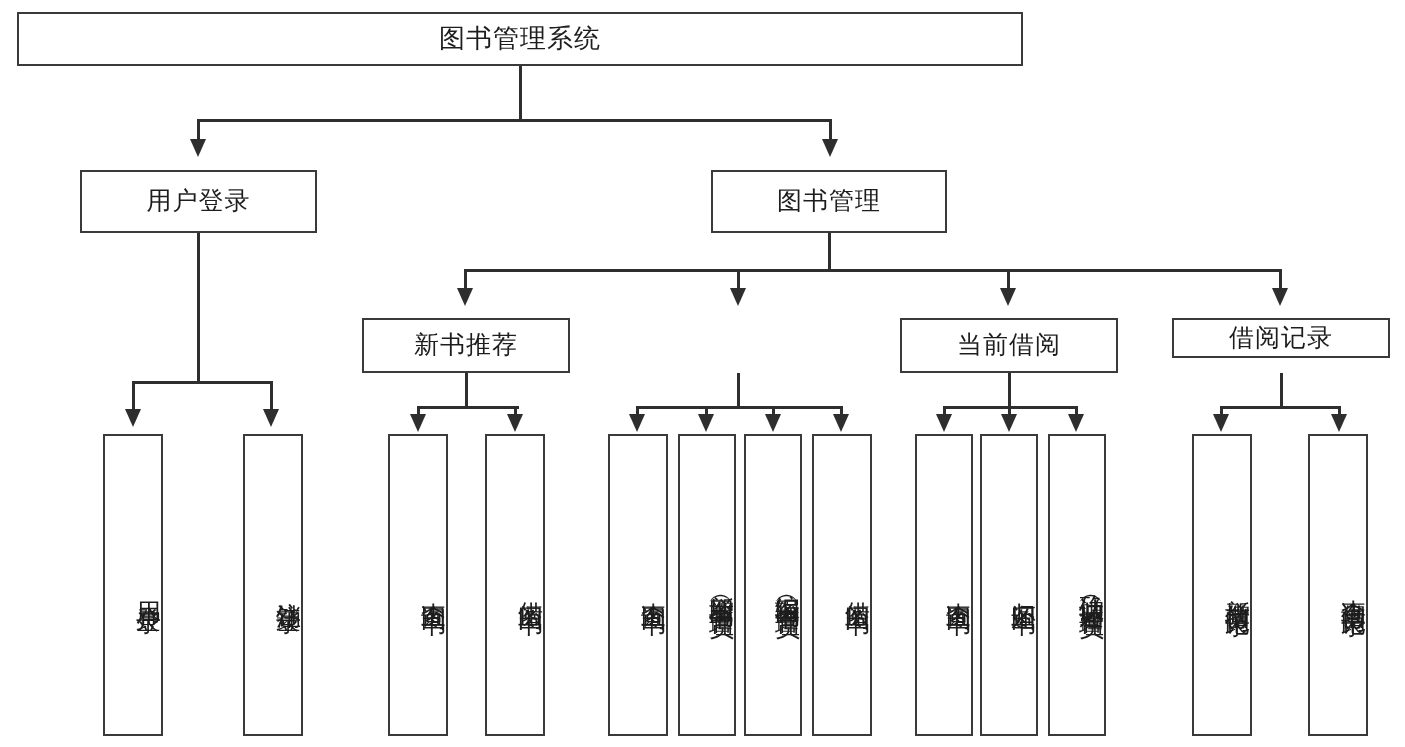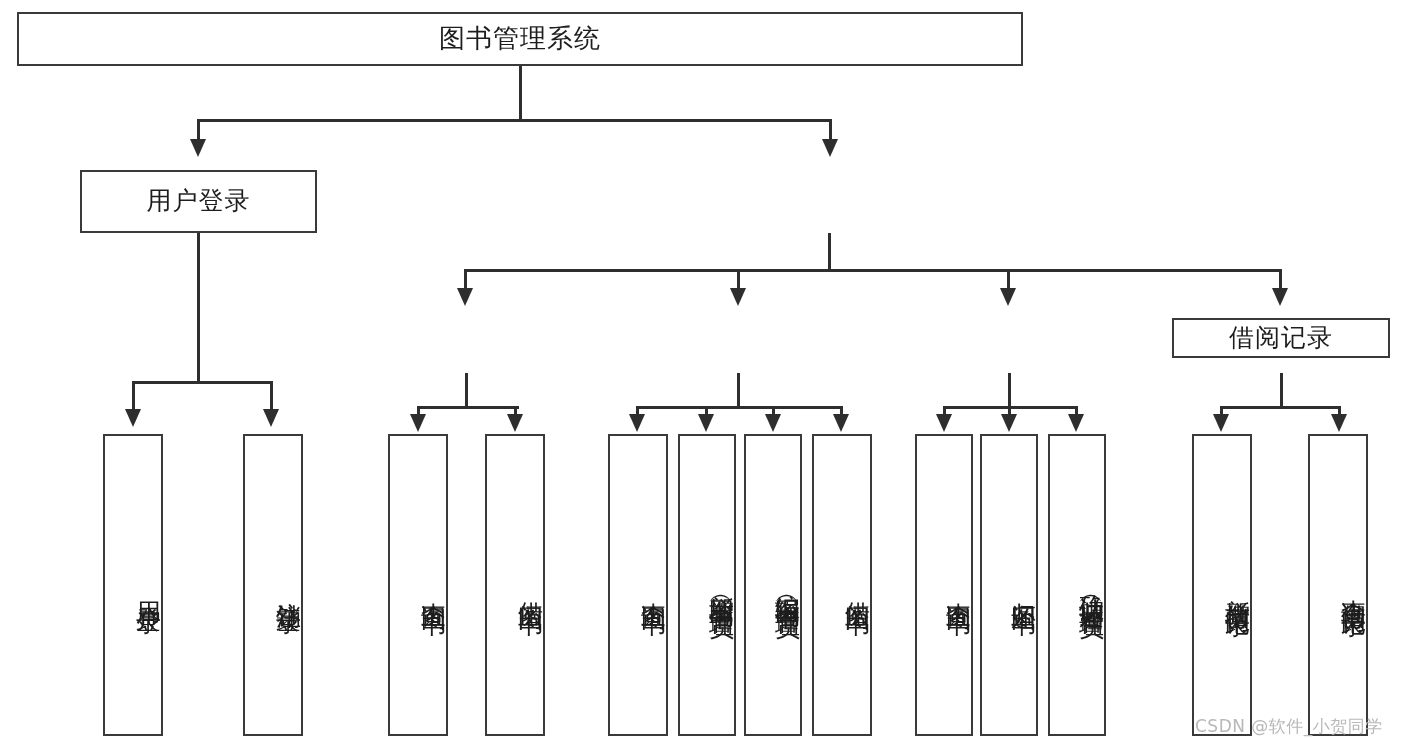--- a/index.html
+++ b/index.html
@@ -89,20 +89,21 @@
 
   <div class="conn hline" style="left:197px; top:119px; width:634px; height:2.5px;"></div>
 
   <div class="conn vline" style="left:197px; top:119px; width:2.5px; height:26px;"></div>
   <div class="arrow" style="left:190px; top:139px;"></div>
   <div class="conn vline" style="left:829px; top:119px; width:2.5px; height:26px;"></div>
   <div class="arrow" style="left:822px; top:139px;"></div>
 
   <div class="node horiz" style="left:80px; top:170px; width:237px; height:63px;">用户登录</div>
 
+  <div class="node horiz" style="left:711px; top:170px; width:236px; height:63px;">图书管理</div>
 
   <div class="conn vline" style="left:197px; top:233px; width:2.5px; height:150px;"></div>
   <div class="conn hline" style="left:132px; top:381px; width:140px; height:2.5px;"></div>
   <div class="conn vline" style="left:132px; top:381px; width:2.5px; height:32px;"></div>
   <div class="arrow" style="left:125px; top:409px;"></div>
   <div class="conn vline" style="left:270px; top:381px; width:2.5px; height:32px;"></div>
   <div class="arrow" style="left:263px; top:409px;"></div>
 
   <div class="conn vline" style="left:828px; top:233px; width:2.5px; height:38px;"></div>
   <div class="conn hline" style="left:464px; top:269px; width:817px; height:2.5px;"></div>
@@ -112,20 +113,22 @@
 
   <div class="conn vline" style="left:737px; top:269px; width:2.5px; height:22px;"></div>
   <div class="arrow" style="left:730px; top:288px;"></div>
 
   <div class="conn vline" style="left:1007px; top:269px; width:2.5px; height:22px;"></div>
   <div class="arrow" style="left:1000px; top:288px;"></div>
 
   <div class="conn vline" style="left:1279px; top:269px; width:2.5px; height:22px;"></div>
   <div class="arrow" style="left:1272px; top:288px;"></div>
 
+  <div class="node horiz" style="left:362px; top:318px; width:208px; height:55px;">新书推荐</div>
+  <div class="node horiz" style="left:900px; top:318px; width:218px; height:55px;">当前借阅</div>
   <div class="node horiz" style="left:1172px; top:318px; width:218px; height:40px;">借阅记录</div>
 
   <div class="conn vline" style="left:465px; top:373px; width:2.5px; height:35px;"></div>
   <div class="conn hline" style="left:417px; top:406px; width:102px; height:2.5px;"></div>
   <div class="conn vline" style="left:417px; top:406px; width:2.5px; height:12px;"></div>
   <div class="arrow" style="left:410px; top:414px;"></div>
   <div class="conn vline" style="left:514px; top:406px; width:2.5px; height:12px;"></div>
   <div class="arrow" style="left:507px; top:414px;"></div>
 
   <div class="conn vline" style="left:737px; top:373px; width:2.5px; height:35px;"></div>
@@ -192,15 +195,14 @@
     <span class="vtext">确认归还（管理员）</span>
   </div>
 
   <div class="node vert" style="left:1192px; top:434px; width:60px; height:302px;">
     <span class="vtext">新增借阅记录</span>
   </div>
   <div class="node vert" style="left:1308px; top:434px; width:60px; height:302px;">
     <span class="vtext">查询借阅记录</span>
   </div>
 
-  <div class="watermark" style="left:1195px; top:715px;">CSDN @软件_小贺同学</div>
 
 </div>
 
 </body></html>

